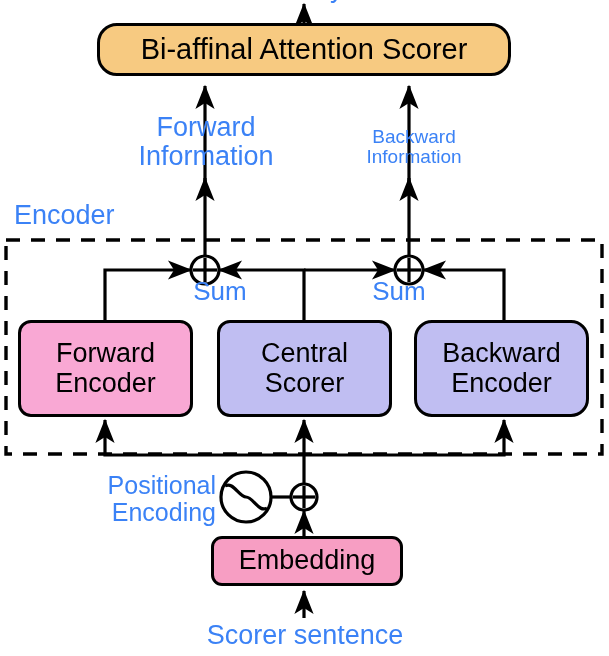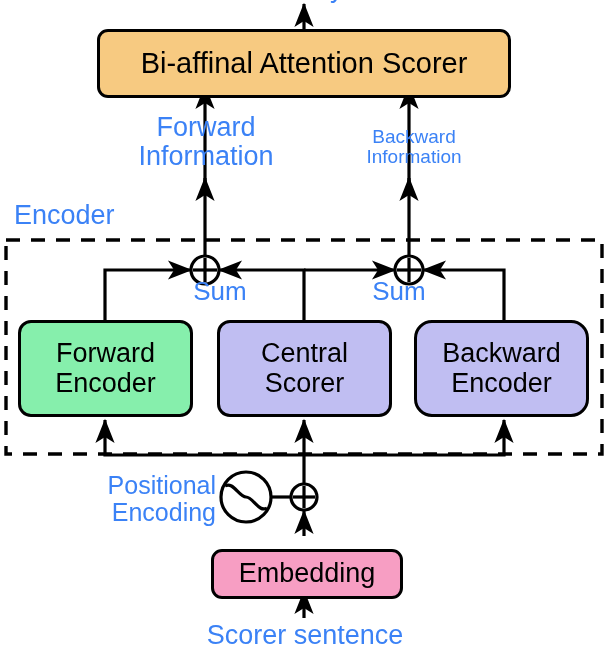--- a/index.html
+++ b/index.html
@@ -33,24 +33,24 @@
     flex-direction: column;
     align-items: center;
     justify-content: center;
     color: #000000;
     line-height: 1.08;
     text-align: center;
     z-index: 5;
   }
   .scorer-box {
     left: 97px;
-    top: 29px;
+    top: 23px;
     width: 414px;
-    height: 69px;
-    border-radius: 11px;
+    height: 53px;
+    border-radius: 20px;
     font-size: 29px;
   }
   .enc-box {
     width: 175px;
     height: 97px;
     font-size: 27px;
     border-radius: 13px;
   }
   .enc-fwd  { left: 18px;  top: 320px; }
   .enc-cent { left: 217px; top: 320px; }
@@ -164,37 +164,37 @@
 
   <div class="free-label lbl-bwd-info">Backward
 Information</div>
 
   <div class="free-label lbl-encoder">Encoder</div>
 
   <div class="free-label lbl-sum-left">Sum</div>
 
   <div class="free-label lbl-sum-right">Sum</div>
 
-  <div class="node-box enc-box enc-fwd" style="background:#86efac;">
+  <div class="node-box enc-box enc-fwd" style="background:#f9a8d4;">
     <span>Forward
 Encoder</span>
   </div>
 
   <div class="node-box enc-box enc-cent" style="background:#c0bef2;">
     <span>Central
 Scorer</span>
   </div>
 
   <div class="node-box enc-box enc-back" style="background:#c0bef2;">
     <span>Backward
 Encoder</span>
   </div>
 
   <div class="free-label lbl-posenc">Positional
 Encoding</div>
 
-  <div class="node-box embed-box" style="background:#f79ec3;margin-top:13px;">
+  <div class="node-box embed-box" style="background:#f79ec3;">
     <span>Embedding</span>
   </div>
 
   <div class="free-label lbl-input">Scorer sentence</div>
 
 </div>
 
 </body></html>

